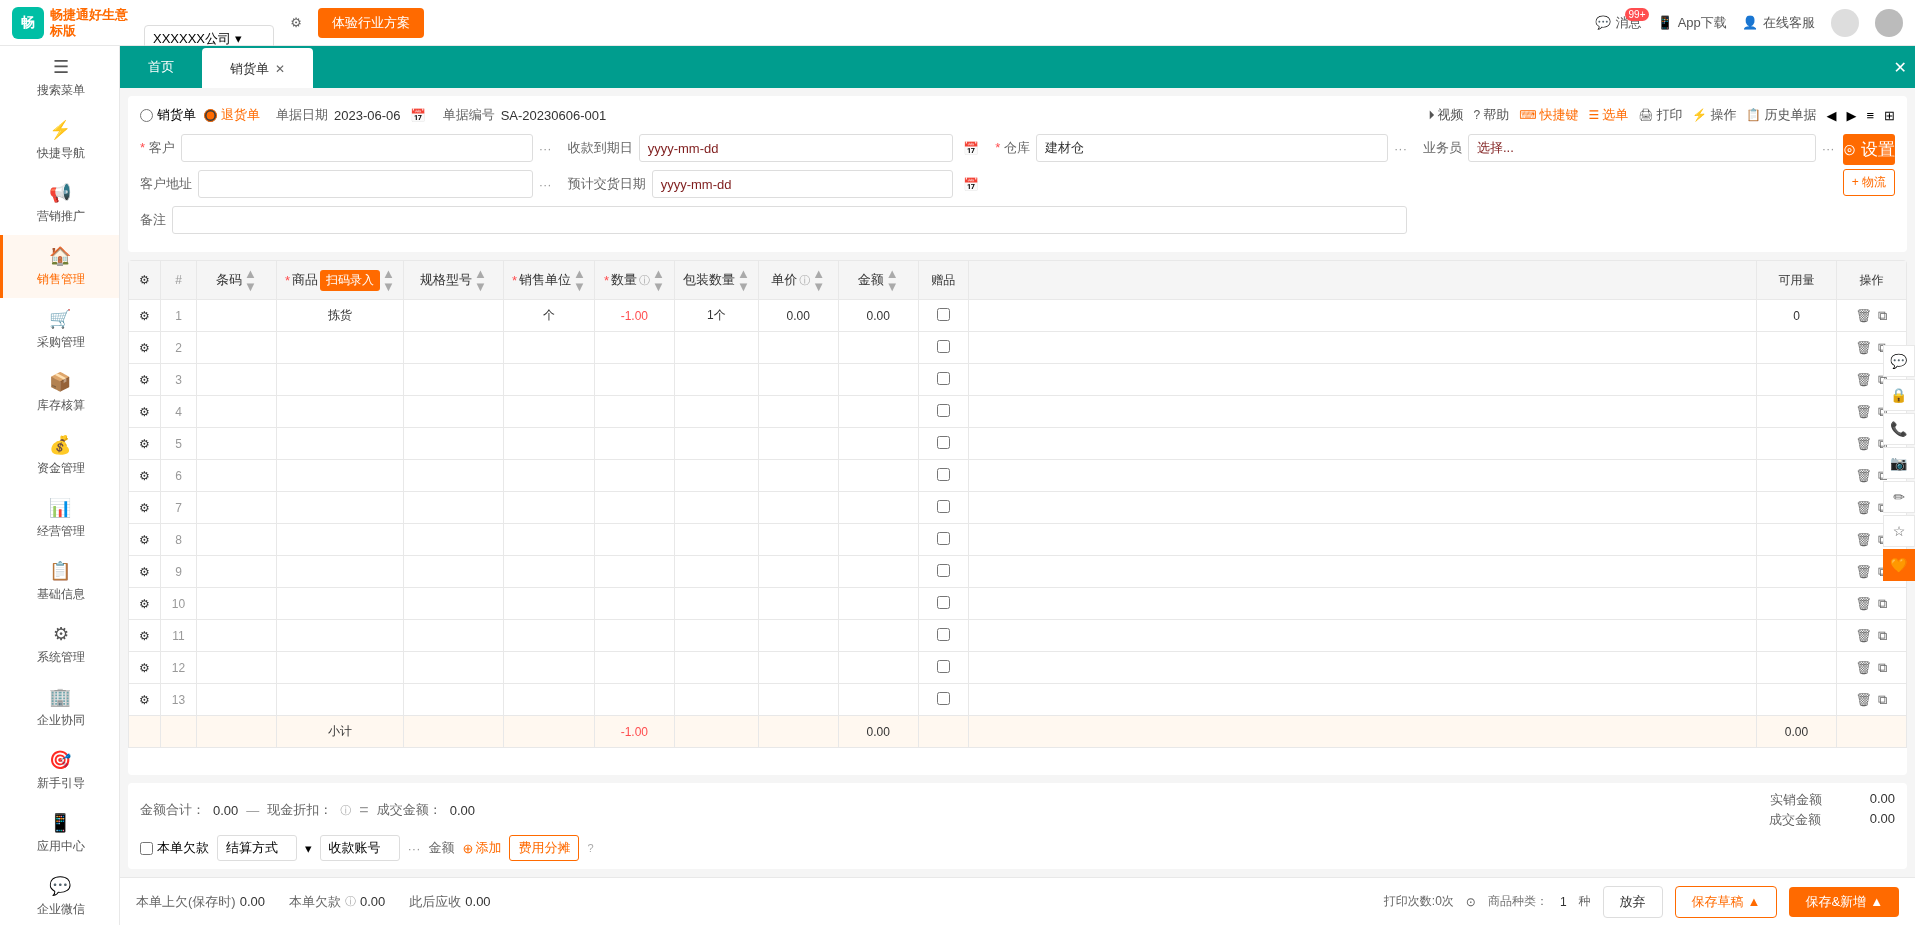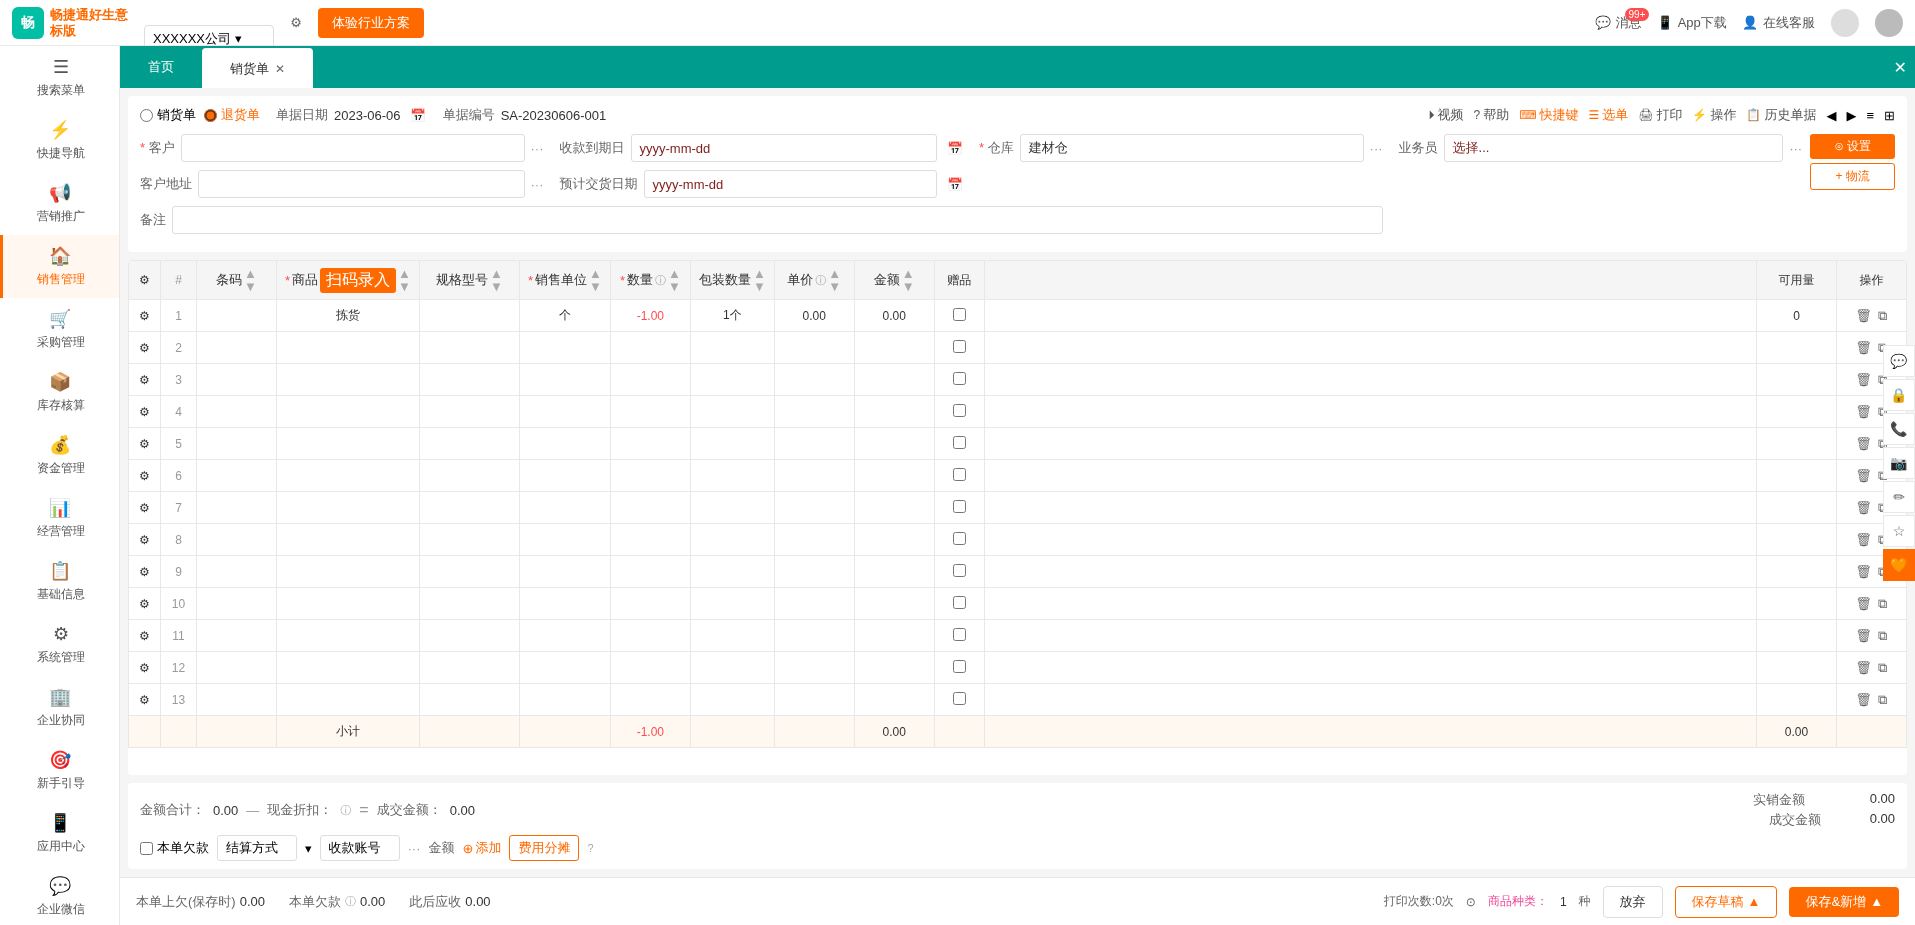--- a/index.html
+++ b/index.html
@@ -55,21 +55,21 @@
     .form-field { display: flex; align-items: center; gap: 6px; flex: 1; }
     .form-label { color: #666; white-space: nowrap; font-size: 13px; }
     .form-label.required::before { content: '* '; color: #ff4d4f; }
     .form-input { flex: 1; border: 1px solid #ddd; border-radius: 3px; padding: 4px 8px; color: #333; min-height: 28px; display: flex; align-items: center; }
     .form-input.placeholder { color: #7f1d1d; }
     .dots { color: #999; cursor: pointer; }
     .calendar-icon { color: #aaa; cursor: pointer; margin-left: 4px; }
 
     
     .side-actions { display: flex; flex-direction: column; gap: 4px; flex-shrink: 0; }
-    .action-btn-orange { background: #ff6a00; color: white; border: none; border-radius: 3px; padding: 4px 24px; cursor: pointer; font-size: 12px; white-space: nowrap; }
+    .action-btn-orange { background: #ff6a00; color: white; border: none; border-radius: 3px; padding: 4px 0; cursor: pointer; font-size: 17px; white-space: nowrap; }
     .action-btn-outline { background: white; color: #ff6a00; border: 1px solid #ff6a00; border-radius: 3px; padding: 4px 8px; cursor: pointer; font-size: 12px; white-space: nowrap; }
 
     
     .table-wrapper { flex: 1; overflow: auto; background: white; border-radius: 4px; }
     table { width: 100%; border-collapse: collapse; }
     thead tr { background: #f5f5f5; }
     th { border: 1px solid #e8e8e8; padding: 6px 8px; text-align: center; font-weight: normal; color: #333; font-size: 12px; white-space: nowrap; }
     td { border: 1px solid #e8e8e8; padding: 4px 8px; text-align: center; color: #333; font-size: 12px; height: 32px; }
     tr.subtotal { background: #fff8f0; }
     tr.subtotal td { font-weight: 500; }
@@ -79,21 +79,21 @@
     .col-spec { width: 100px; }
     .col-unit { width: 80px; }
     .col-qty { width: 80px; }
     .col-pack { width: 80px; }
     .col-price { width: 80px; }
     .col-amount { width: 80px; }
     .col-gift { width: 50px; }
     .col-avail { width: 80px; }
     .col-op { width: 70px; }
     .qty-red { color: #ff4d4f; }
-    .scan-btn { background: #ff6a00; color: white; border: none; border-radius: 3px; padding: 2px 6px; cursor: pointer; font-size: 16px; }
+    .scan-btn { background: #ff6a00; color: white; border: none; border-radius: 3px; padding: 2px 6px; cursor: pointer; font-size: 12px; }
     .op-icons { display: flex; align-items: center; justify-content: center; gap: 6px; }
     .op-icon { cursor: pointer; color: #666; }
     .settings-col { width: 32px; }
     .th-sort { display: flex; align-items: center; justify-content: center; gap: 2px; }
     .sort-arrows { display: flex; flex-direction: column; font-size: 8px; color: #aaa; line-height: 1; }
 
     
     .footer-calc { background: white; border-radius: 4px; padding: 8px 12px; flex-shrink: 0; }
     .calc-row { display: flex; align-items: center; gap: 8px; }
     .calc-label { color: #666; }
@@ -696,21 +696,21 @@
             <span class="calc-label">金额合计：</span>
             <span class="calc-value">0.00</span>
             <span class="minus-icon">—</span>
             <span class="calc-label">现金折扣：</span>
             <span class="info-icon">ⓘ</span>
             <span class="equal-sign">=</span>
             <span class="calc-label">成交金额：</span>
             <span class="calc-value">0.00</span>
 
             <div style="margin-left:auto; display:flex; flex-direction:column; align-items:flex-end; gap:2px;">
-              <div style="display:flex; gap:40px; font-size:12px; color:#666;">
+              <div style="display:flex; gap:23px; font-size:12px; color:#666;">
                 <span>实销金额</span>
                 <span style="color:#333; min-width:50px; text-align:right;">0.00</span>
               </div>
               <div style="display:flex; gap:24px; font-size:12px; color:#666;">
                 <span>成交金额</span>
                 <span style="color:#333; min-width:50px; text-align:right;">0.00</span>
               </div>
             </div>
           </div>
           <div class="payment-row">
@@ -747,21 +747,21 @@
           <span class="info-icon">ⓘ</span>
           <span class="status-value">0.00</span>
         </div>
         <div class="status-item">
           <span>此后应收</span>
           <span class="status-value">0.00</span>
         </div>
         <div class="status-bar-right">
           <span style="color:#666; font-size:12px;">打印次数:0次</span>
           <span style="color:#666; font-size:12px;">⊙ </span>
-          <span style="color:#ec4899; font-size:12px;">商品种类：</span>
+          <span style="color:#737373; font-size:12px;">商品种类：</span>
           <span style="color:#333; font-size:12px;">1</span>
           <span style="color:#666; font-size:12px;">种</span>
           <button class="discard-btn">放弃</button>
           <button class="save-draft-btn">
             <span>保存草稿</span>
             <span>▲</span>
           </button>
           <button class="save-new-btn">
             <span>保存&amp;新增</span>
             <span>▲</span>

